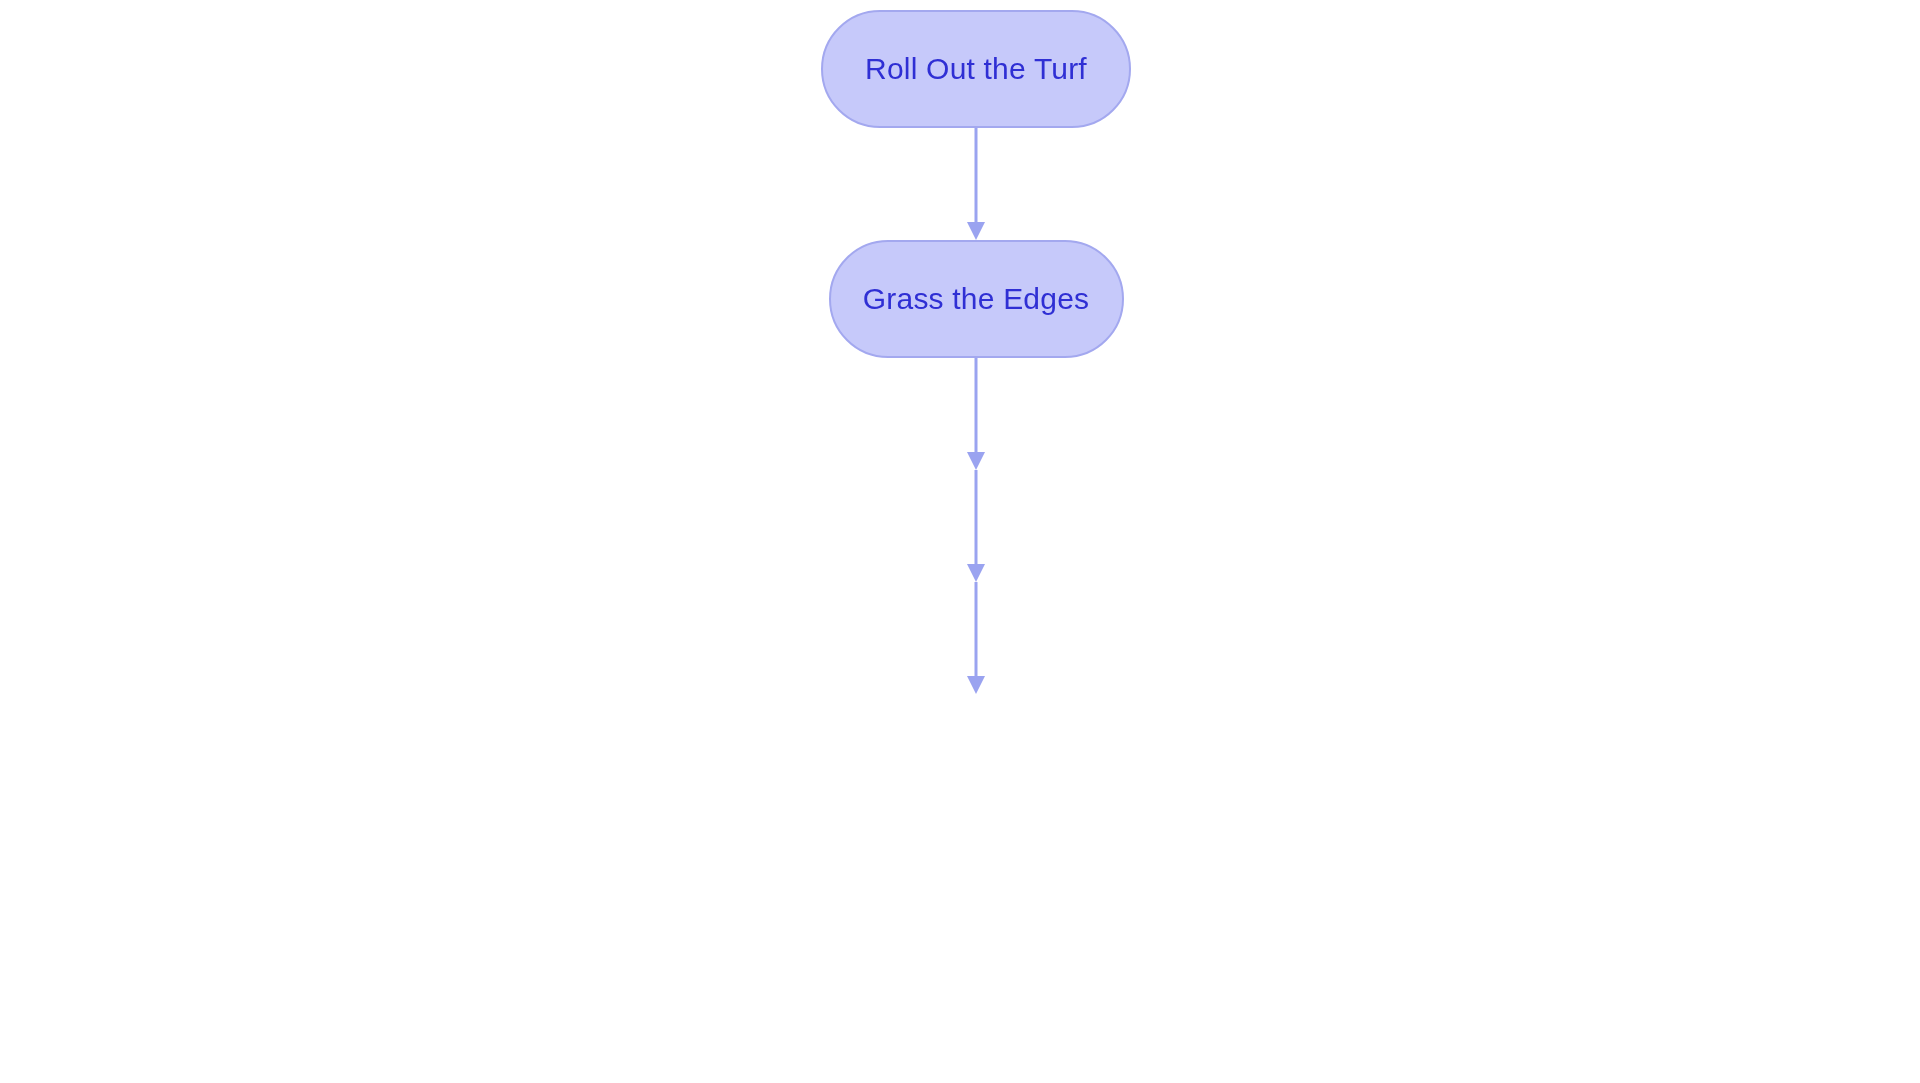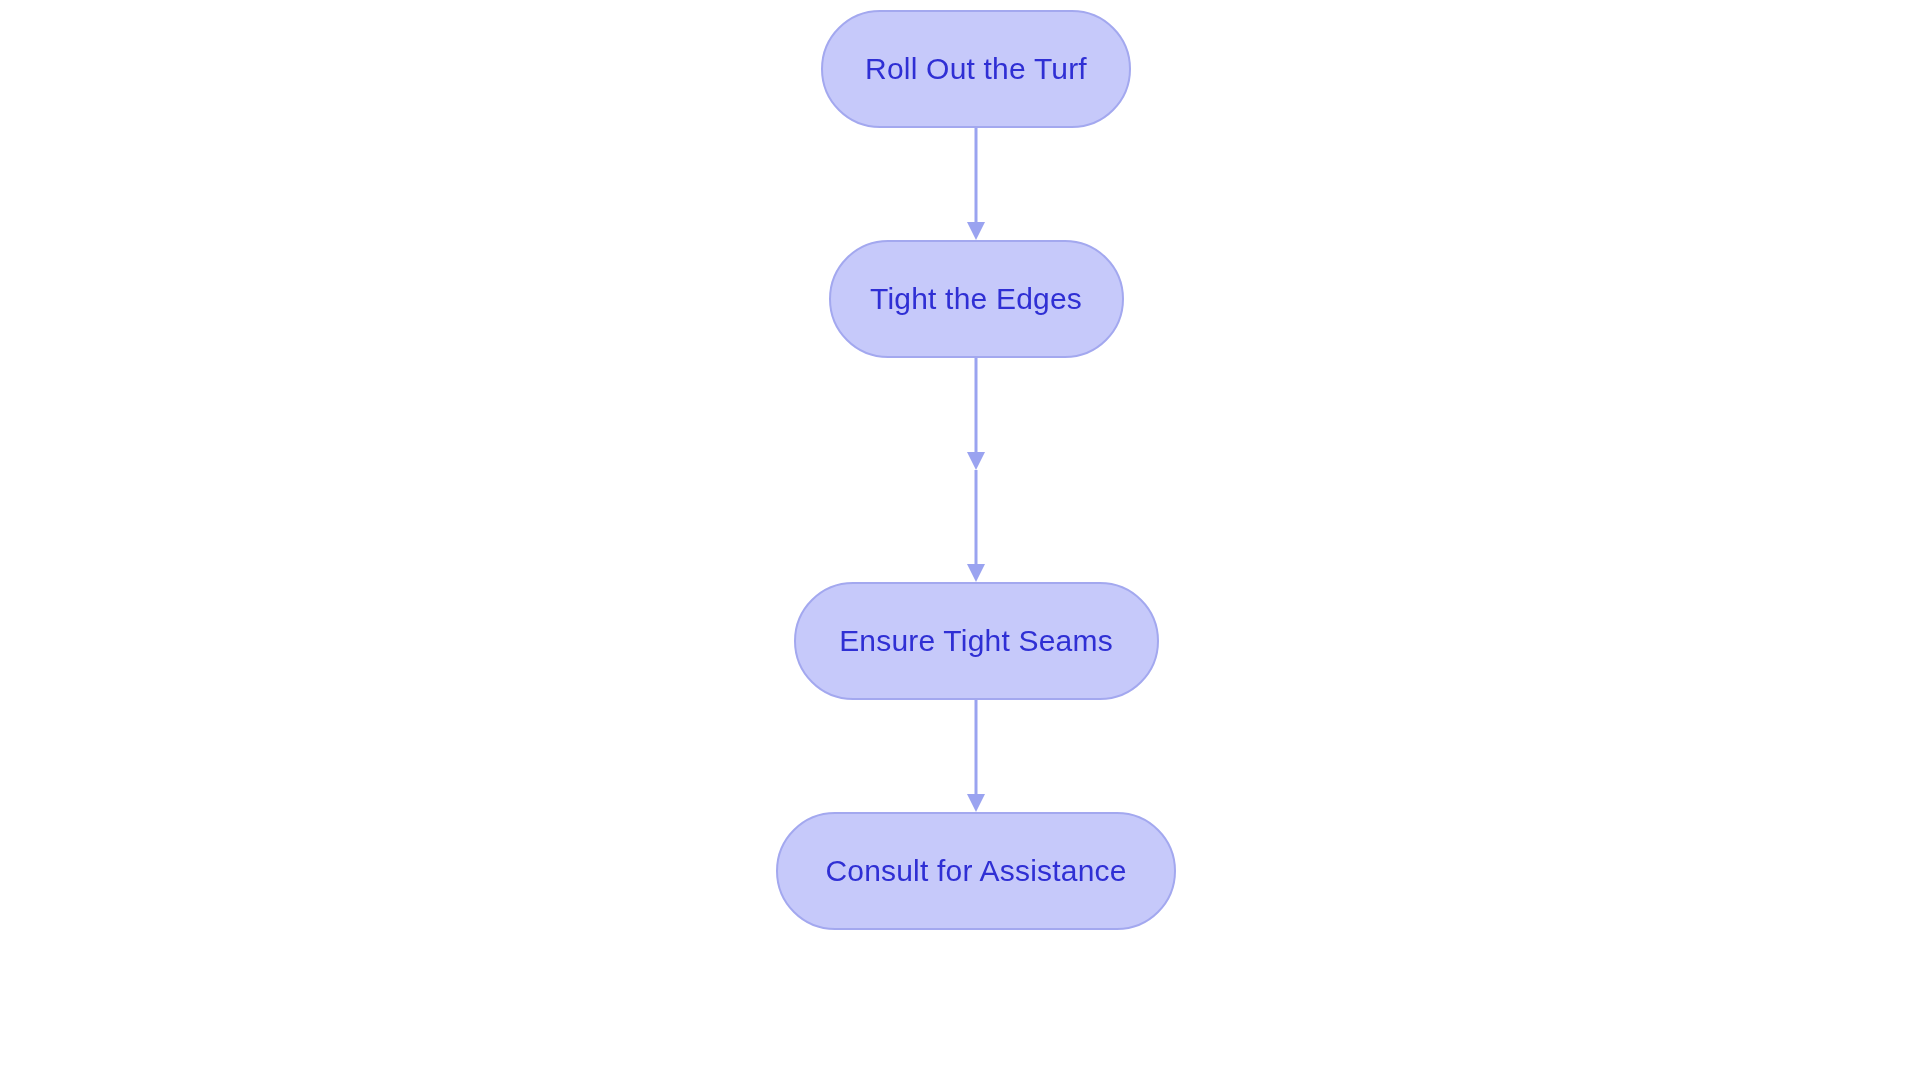--- a/index.html
+++ b/index.html
@@ -102,41 +102,35 @@
     <div class="node node-w1">
       <span class="node-label">Roll Out the Turf</span>
     </div>
 
     <div class="connector">
       <div class="connector-line"></div>
       <div class="connector-arrow"></div>
     </div>
 
     <div class="node node-w2">
-      <span class="node-label">Tight the Edges</span>
+      <span class="node-label">Grass the Edges</span>
     </div>
 
     <div class="connector">
       <div class="connector-line"></div>
       <div class="connector-arrow"></div>
     </div>
 
 
     <div class="connector">
       <div class="connector-line"></div>
       <div class="connector-arrow"></div>
     </div>
 
-    <div class="node node-w4">
-      <span class="node-label">Ensure Tight Seams</span>
-    </div>
 
     <div class="connector">
       <div class="connector-line"></div>
       <div class="connector-arrow"></div>
     </div>
 
-    <div class="node node-w5">
-      <span class="node-label">Consult for Assistance</span>
-    </div>
 
   </div>
 </div>
 
 </body></html>

